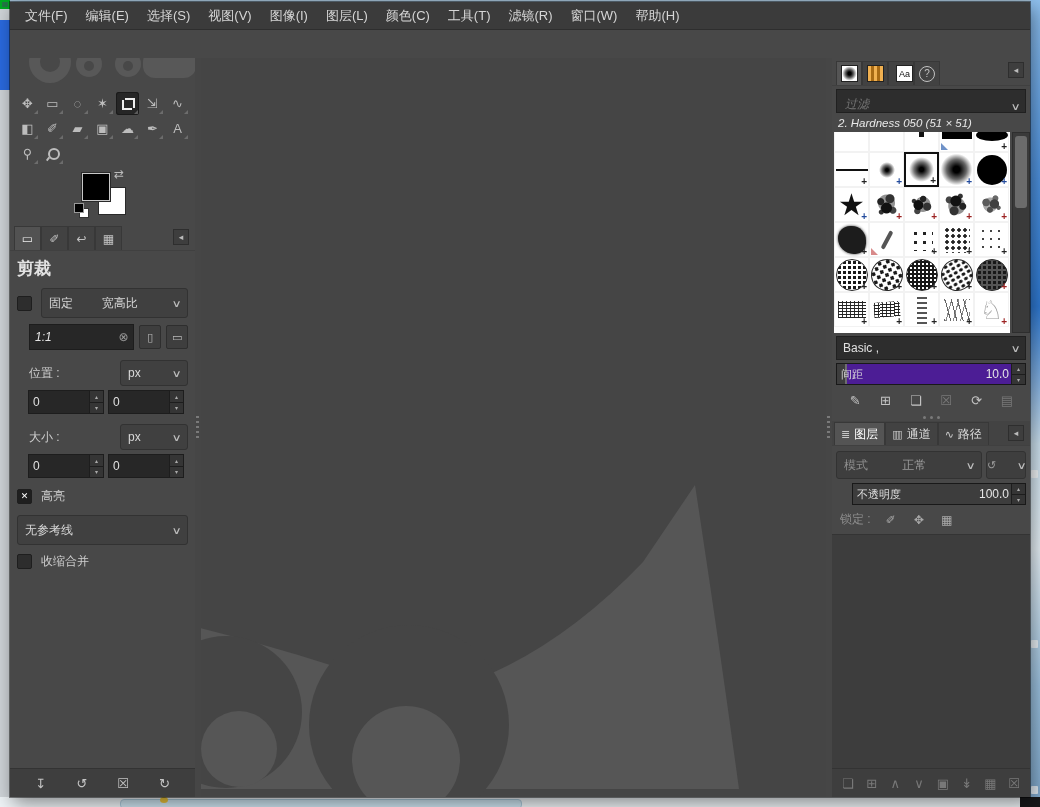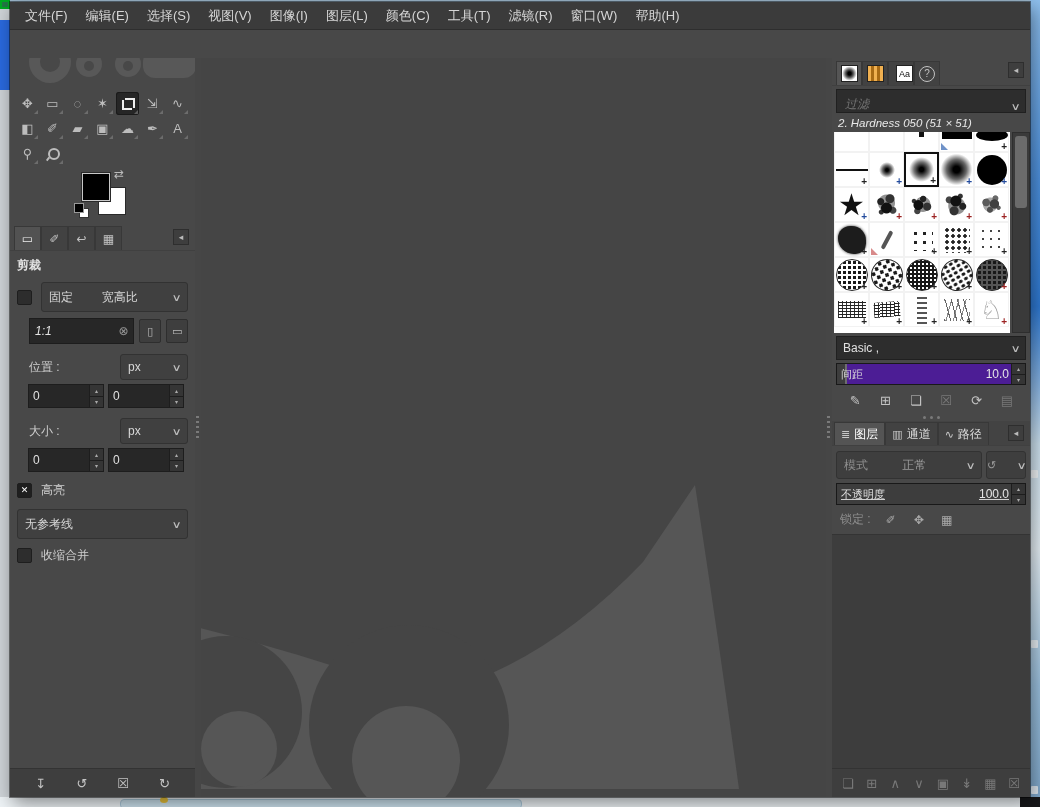--- a/index.html
+++ b/index.html
@@ -52,21 +52,21 @@
   .bg{position:absolute;left:16px;top:18px;width:26px;height:26px;background:#fff;border:1px solid #2a2a2a;}
   .swap{position:absolute;left:32px;top:-2px;color:#bbb;font-size:12px;}
   .mini{position:absolute;left:-8px;top:34px;width:14px;height:14px;}
   .mini .mb{position:absolute;left:0;top:0;width:8px;height:8px;background:#000;border:1px solid #999;}
   .mini .mw{position:absolute;left:5px;top:5px;width:8px;height:8px;background:#fff;border:1px solid #333;}
   .dtabs{height:25px;display:flex;align-items:flex-end;padding-left:4px;position:relative;flex:none;border-bottom:1px solid #404040;}
   .dtab{width:25px;height:23px;display:flex;align-items:center;justify-content:center;color:#c2c2c2;font-size:12px;background:#424242;border:1px solid #383838;border-bottom:none;}
   .dtab.active{background:#525252;color:#eee;}
   .tab-menu-btn{position:absolute;right:6px;top:4px;width:14px;height:14px;background:#3e3e3e;border:1px solid #2e2e2e;color:#bbb;font-size:9px;display:flex;align-items:center;justify-content:center;}
   .topts{flex:1;padding:4px 7px 0 7px;position:relative;font-size:12px;color:#cfcfcf;overflow:hidden;}
-  .topts h3{margin:2px 0 8px 0;font-size:12px;color:#e3e3e3;font-weight:bold;}
+  .topts h3{margin:2px 0 8px 0;font-size:17px;color:#e3e3e3;font-weight:bold;}
   .chkrow{display:flex;align-items:center;margin:0 0 10px 0;}
   .cb{width:13px;height:13px;background:#2d2d2d;border:1px solid #1e1e1e;border-radius:2px;flex:none;display:flex;align-items:center;justify-content:center;color:#fff;font-size:9px;line-height:9px;}
   .chkrow .lbl{margin-left:9px;}
   .combo{background:#404040;border:1px solid #323232;border-radius:3px;display:flex;align-items:center;padding:0 7px;color:#d8d8d8;}
   .chev{margin-left:auto;font-size:10px;color:#bdbdbd;transform:scaleX(1.4);}
   .fixedrow{display:flex;align-items:center;margin:2px 0 6px 0;}
   .fixedrow .combo{flex:1;height:28px;margin-left:9px;}
   .fixedrow .mode{margin-left:auto;padding-right:6px;}
   .ratiorow{display:flex;align-items:center;margin:0 0 10px 12px;}
   .ratio{width:104px;height:24px;background:#272727;border:1px solid #1d1d1d;display:flex;align-items:center;padding:0 5px;color:#e4e4e4;font-style:italic;}
@@ -162,21 +162,21 @@
   .split{height:8px;display:flex;align-items:center;justify-content:center;gap:4px;flex:none;}
   .split i{width:3px;height:3px;background:#7a7a7a;border-radius:50%;}
   .ltabs{height:24px;display:flex;align-items:flex-end;padding-left:2px;position:relative;flex:none;border-bottom:1px solid #404040;background:#434343;}
   .ltab{height:22px;display:flex;align-items:center;padding:0 6px;gap:4px;background:#424242;border:1px solid #383838;border-bottom:none;color:#ddd;font-size:12px;}
   .ltab.active{background:#545454;color:#fff;}
   .ltab .tg{font-size:11px;color:#c8c8c8;}
   .moderow{display:flex;align-items:center;margin:5px 4px 4px 4px;flex:none;}
   .moderow .combo{flex:1;height:26px;background:#3e3e3e;color:#8d8d8d;}
   .moderow .combo .val{margin-left:auto;color:#9a9a9a;padding-right:6px;}
   .moderow .swbtn{width:38px;height:26px;margin-left:4px;background:#3e3e3e;border:1px solid #323232;border-radius:3px;display:flex;align-items:center;justify-content:center;gap:3px;color:#9a9a9a;font-size:11px;}
-  .oprow{margin:0 4px 4px 4px;flex:none;text-decoration:underline;}
+  .oprow{margin:0 4px 4px 20px;flex:none;}
   .oprow .slider{margin:0;}
   .lockrow{display:flex;align-items:center;gap:12px;margin:2px 4px 6px 8px;color:#8d8d8d;flex:none;}
   .lockrow .ic-btn{width:16px;height:16px;font-size:12px;color:#a8a8a8;}
   .llist{flex:1;background:#3d3d3d;border-top:1px solid #343434;}
   .lbtns{height:28px;background:#3e3e3e;border-top:1px solid #333;display:flex;align-items:center;justify-content:space-around;padding:0 4px;flex:none;}
 </style>
 </head>
 <body>
 
 <div class="desk-right">

